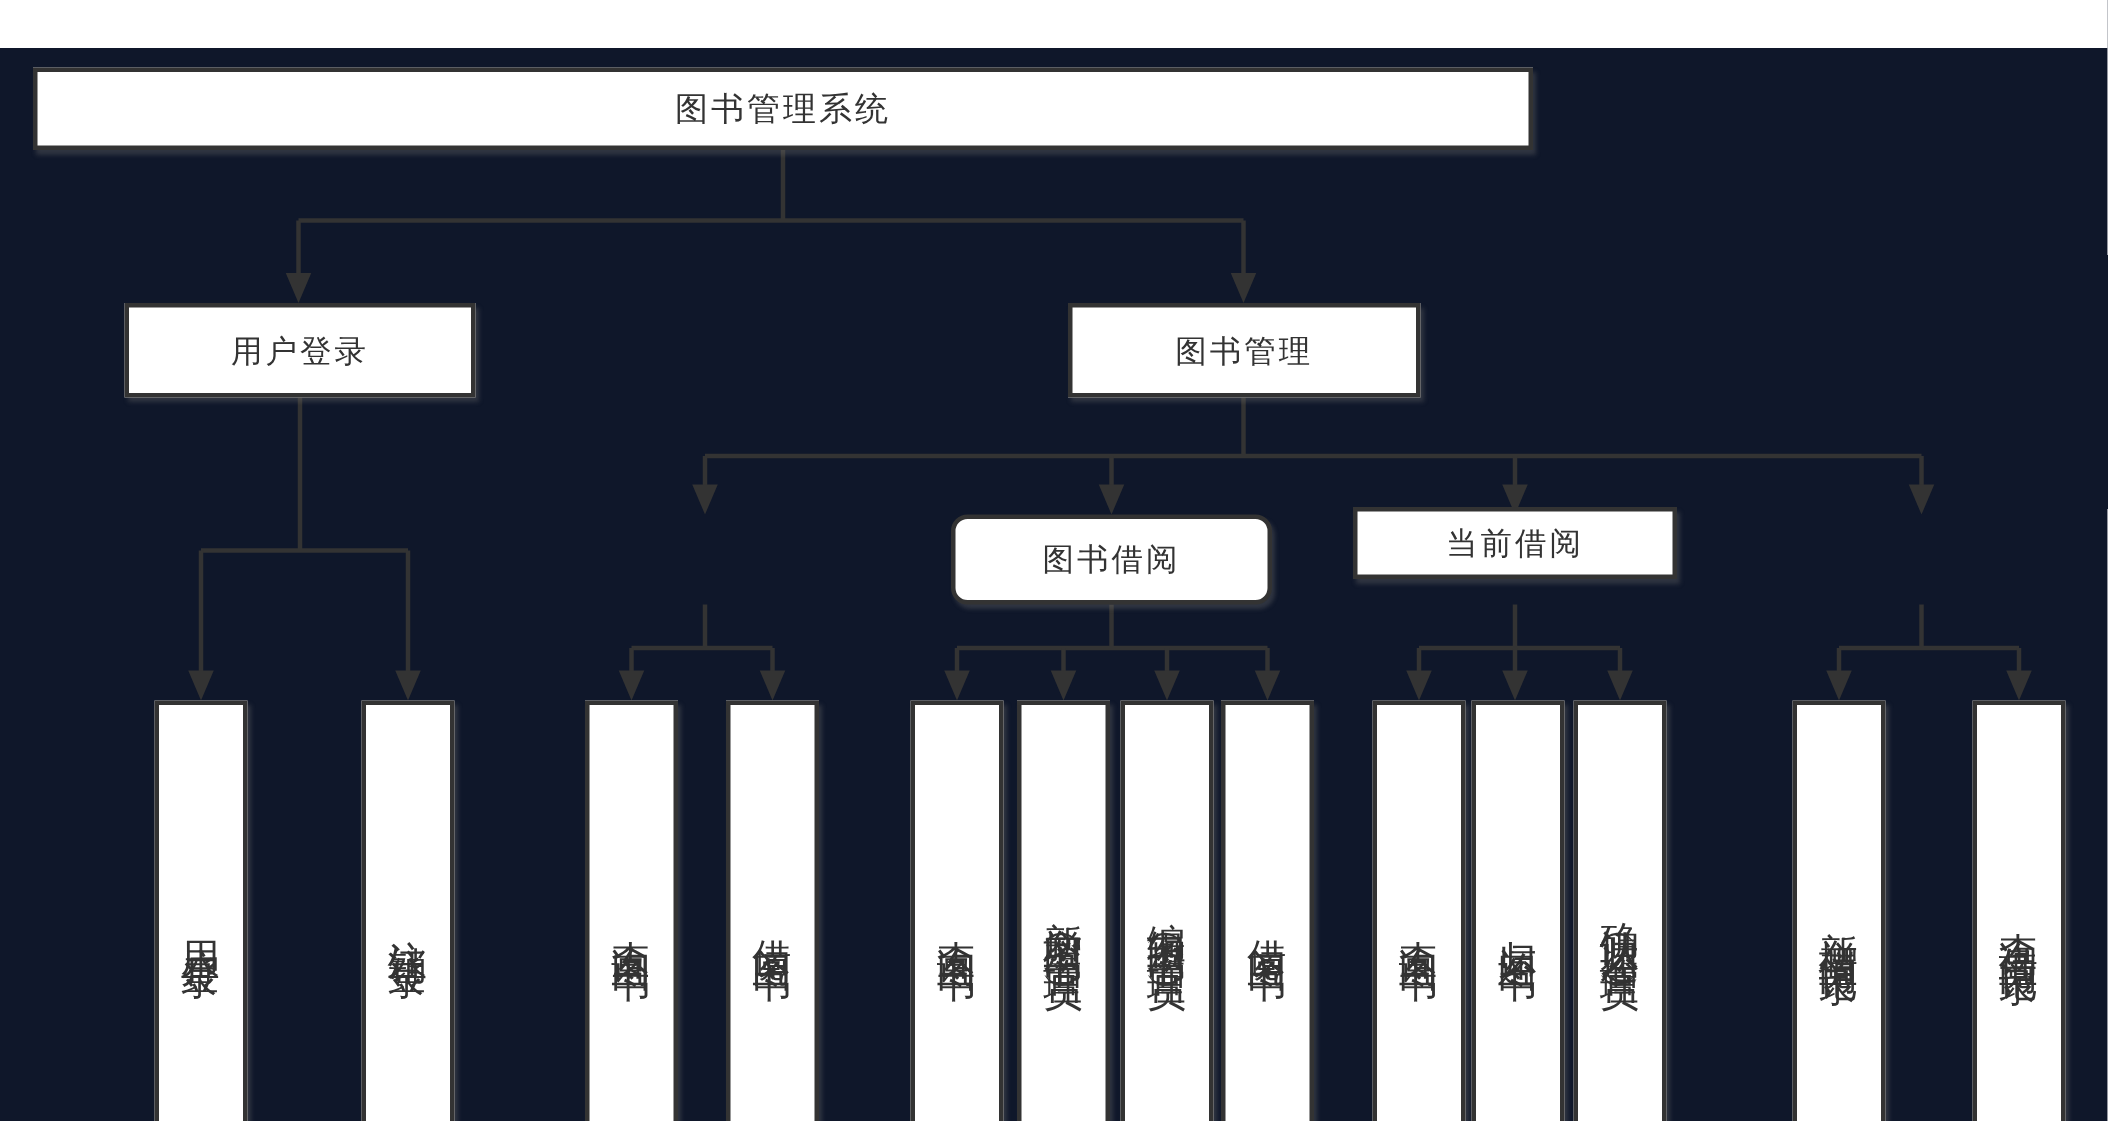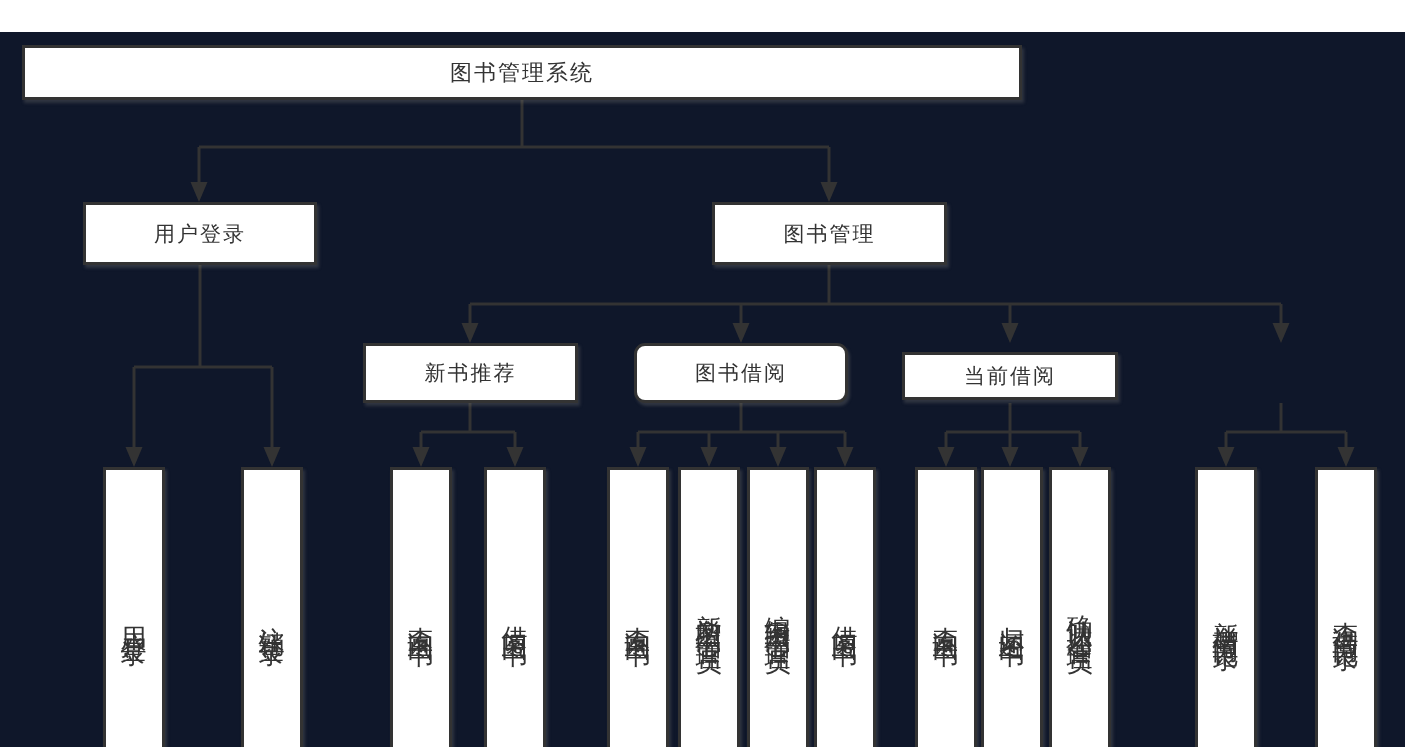--- a/index.html
+++ b/index.html
@@ -131,27 +131,24 @@
     <span>图书管理系统</span>
   </div>
 
   <div class="hbox" style="left:83px; top:170px; width:234px; height:63px;">
     <span>用户登录</span>
   </div>
   <div class="hbox" style="left:712px; top:170px; width:235px; height:63px;">
     <span>图书管理</span>
   </div>
 
-  <div class="hbox" style="left:363px; top:311px; width:215px; height:60px;">
-    <span>新书推荐</span>
-  </div>
   <div class="hbox" style="left:634px; top:311px; width:214px; height:60px;border-radius:11px;">
     <span>图书借阅</span>
   </div>
-  <div class="hbox" style="left:902px; top:320px; width:216px; height:48px;">
+  <div class="hbox" style="left:902px; top:306px; width:216px; height:48px;">
     <span>当前借阅</span>
   </div>
 
   <div class="vbox" style="left:103px;">
     <span>用户登录</span>
   </div>
   <div class="vbox" style="left:241px;">
     <span>注销登录</span>
   </div>
 

